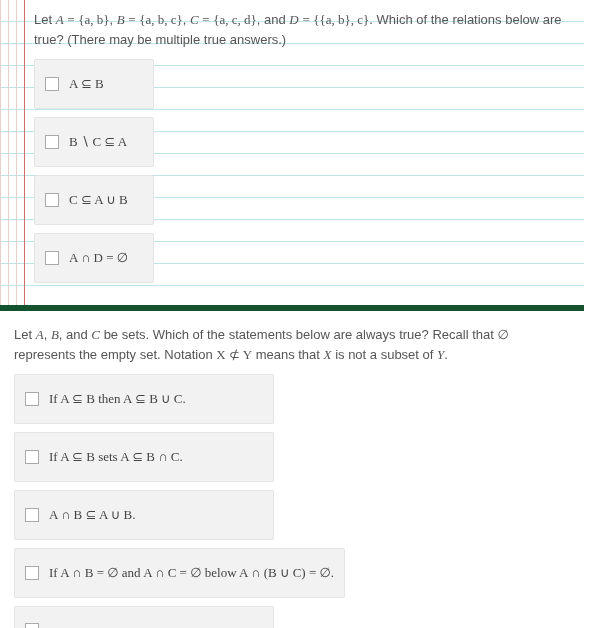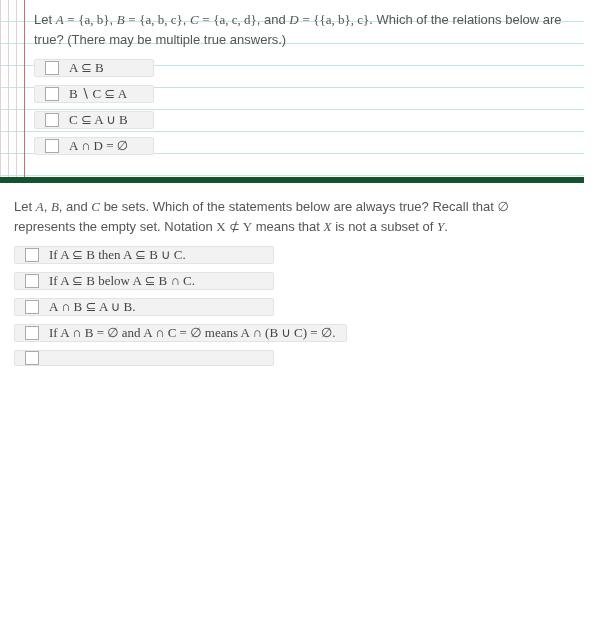--- a/index.html
+++ b/index.html
@@ -24,21 +24,21 @@
   }
   .content { position: relative; z-index: 1; }
   .prompt { line-height: 1.5; margin-bottom: 10px; }
   .opt-row {
     display: flex;
     align-items: center;
     gap: 10px;
     background: #f2f2f2;
     border: 1px solid #e3e3e3;
     border-radius: 2px;
-    padding: 0 10px;
+    padding: 16px 10px;
     margin-bottom: 8px;
     width: fit-content;
     min-width: 120px;
   }
   .problem2 .opt-row { min-width: 260px; }
   .cb {
     width: 14px; height: 14px;
     border: 1px solid #aaa;
     background: #fff;
     flex: 0 0 14px;
@@ -93,28 +93,28 @@
     <p class="prompt">
       <span>Let </span><span class="mi">A</span><span>, </span><span class="mi">B</span><span>, and </span><span class="mi">C</span><span> be sets. Which of the statements below are always true? Recall that </span><span class="mr">∅</span><span> represents the empty set. Notation </span><span class="math">X ⊄ Y</span><span> means that </span><span class="mi">X</span><span> is not a subset of </span><span class="mi">Y</span><span>.</span>
     </p>
 
     <div class="opt-row">
       <div class="cb"></div>
       <span class="math opt-label">If A ⊆ B then A ⊆ B ∪ C.</span>
     </div>
     <div class="opt-row">
       <div class="cb"></div>
-      <span class="math opt-label">If A ⊆ B below A ⊆ B ∩ C.</span>
+      <span class="math opt-label">If A ⊆ B sets A ⊆ B ∩ C.</span>
     </div>
     <div class="opt-row">
       <div class="cb"></div>
       <span class="math opt-label">A ∩ B ⊆ A ∪ B.</span>
     </div>
     <div class="opt-row">
       <div class="cb"></div>
-      <span class="math opt-label">If A ∩ B = ∅ and A ∩ C = ∅ means A ∩ (B ∪ C) = ∅.</span>
+      <span class="math opt-label">If A ∩ B = ∅ and A ∩ C = ∅ below A ∩ (B ∪ C) = ∅.</span>
     </div>
     <div class="opt-row">
       <div class="cb"></div>
     </div>
   </div>
 
 </div>
 
 </body></html>

